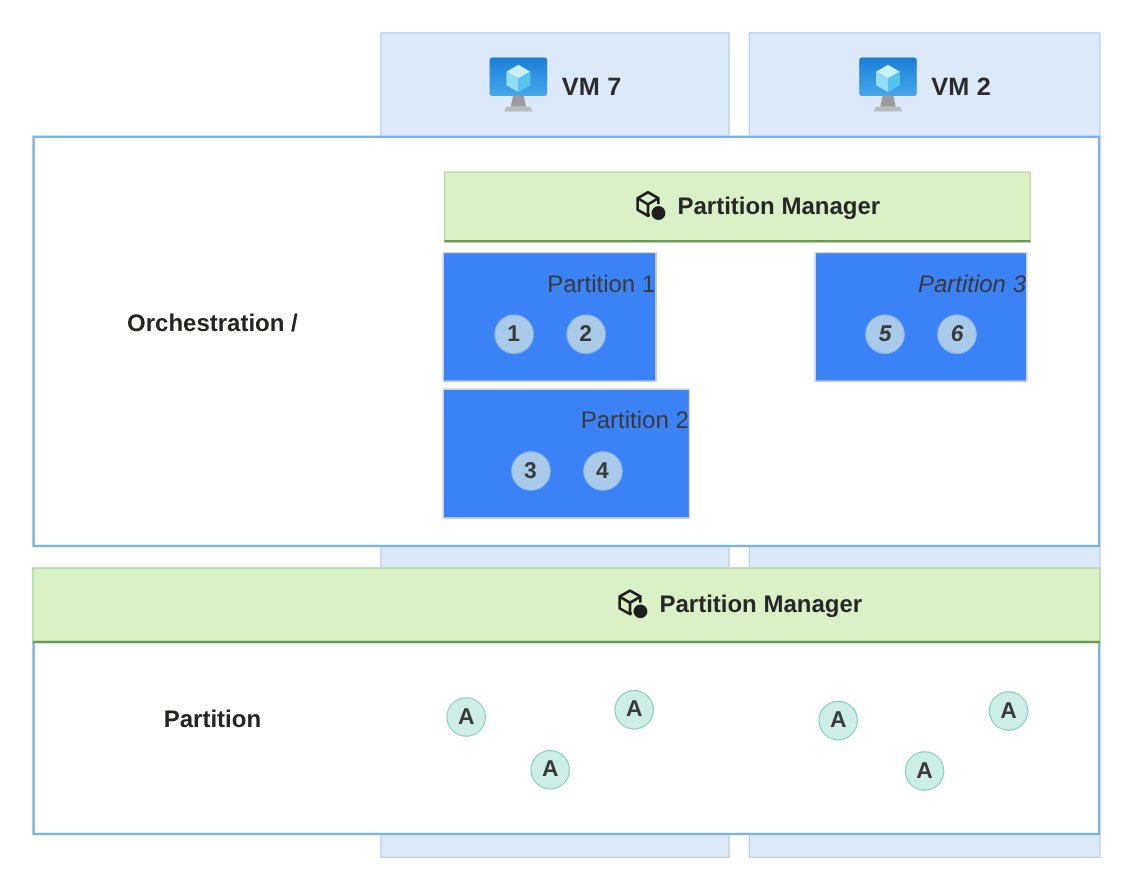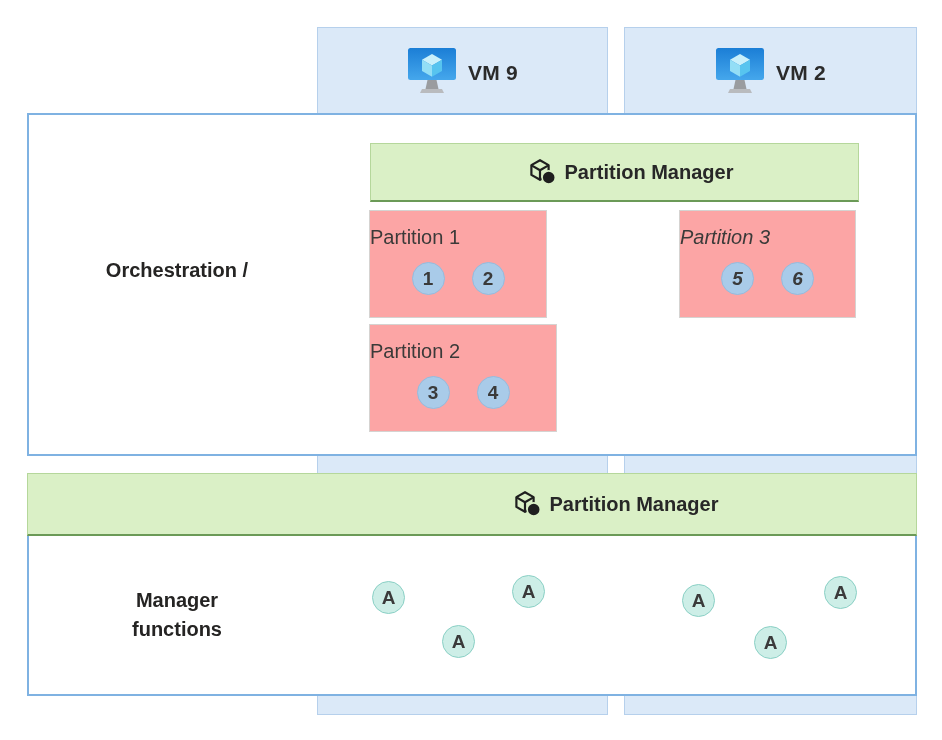--- a/index.html
+++ b/index.html
@@ -30,24 +30,24 @@
   .act-label{top:586px;}
   
   .pm-bar{position:absolute;background:#daf0c6;border:1px solid #b5d79b;
     border-bottom:2px solid #6b9a57;box-sizing:border-box;padding-left:32px;}
   .pm-bar1{left:370px;top:143px;width:489px;height:59px;}
   .pm-bar2{left:27px;top:473px;width:890px;height:63px;}
   .pm-inner{display:flex;align-items:center;justify-content:center;gap:9px;
     height:100%;font-size:20px;font-weight:700;color:#272727;}
   .pm-bar2 .pm-inner{position:absolute;left:343px;top:0;width:489px;}
   
-  .pt-box{position:absolute;background:#fca5a5;border:1px solid #d5d3d1;
-    box-sizing:border-box;text-align:left;}
+  .pt-box{position:absolute;background:#3b82f6;border:1px solid #d5d3d1;
+    box-sizing:border-box;text-align:right;}
   .pt-1{left:369px;top:210px;width:178px;height:108px;}
-  .pt-2{left:369px;top:324px;width:188px;height:108px;}
+  .pt-2{left:369px;top:324px;width:206px;height:108px;}
   .pt-3{left:679px;top:210px;width:177px;height:108px;font-style:italic;}
   .pt-title{margin-top:15px;font-size:20px;color:#3b3a39;}
   .pt-circles{margin-top:13px;display:flex;justify-content:center;gap:27px;}
   
   .chip{width:33px;height:33px;border-radius:50%;display:flex;align-items:center;
     justify-content:center;font-size:19px;font-weight:600;color:#3a3a3a;
     box-sizing:border-box;}
   .chip-blue{background:#a9cbe9;border:1px solid #95bbdd;}
   .chip-mint{position:absolute;background:#cdeee7;border:1.5px solid #8ad0c5;}
   .a1{left:372px;top:581px;} .a2{left:512px;top:575px;} .a3{left:442px;top:625px;}
@@ -70,21 +70,21 @@
             <stop offset="1" stop-color="#45a7ec"></stop>
         </linearGradient>
       </defs>
       <rect x="1" y="1" width="48" height="32" rx="2.5" fill="url(#scr1)"></rect>
       <polygon points="25,7 35,12.7 25,18.4 15,12.7" fill="#c9f0fb"></polygon>
       <polygon points="15,12.7 25,18.4 25,29.8 15,24.1" fill="#93def6"></polygon>
       <polygon points="35,12.7 25,18.4 25,29.8 35,24.1" fill="#57c4ef"></polygon>
       <polygon points="20.5,33 29.5,33 31.5,42 18.5,42" fill="#9a9c9f"></polygon>
       <polygon points="15,42 35,42 37,46 13,46" fill="#b9bbbe"></polygon>
     </svg>
-    <span class="vm-label">VM 9</span>
+    <span class="vm-label">VM 7</span>
   </div>
   <div class="vm-header vm-h-2">
     <svg width="50" height="52" viewBox="0 0 50 52">
       <defs>
         <linearGradient id="scr2" x1="0" y1="0" x2="0" y2="1">
           <stop offset="0" stop-color="#1b7ed6"></stop>
             <stop offset="1" stop-color="#45a7ec"></stop>
         </linearGradient>
       </defs>
       <rect x="1" y="1" width="48" height="32" rx="2.5" fill="url(#scr2)"></rect>
@@ -147,22 +147,21 @@
           <polygon points="12,2.2 20.6,7.1 20.6,16.9 12,21.8 3.4,16.9 3.4,7.1"></polygon>
           <path d="M12,12.3 L4,7.6 M12,12.3 L20,7.6 M12,12.3 L12,21.3"></path>
         </g>
         <circle cx="20.7" cy="19.5" r="6.6" fill="#1f1f1f" stroke="#daf0c6" stroke-width="1.6"></circle>
       </svg>
       <span>Partition Manager</span>
     </span>
   </div>
 
   <div class="row-label act-label">
-    <div>Manager</div>
-    <div>functions</div>
+    <div>Partition</div>
   </div>
 
   <div class="chip chip-mint a1">A</div>
   <div class="chip chip-mint a2">A</div>
   <div class="chip chip-mint a3">A</div>
   <div class="chip chip-mint a4">A</div>
   <div class="chip chip-mint a5">A</div>
   <div class="chip chip-mint a6">A</div>
 
 </div>

